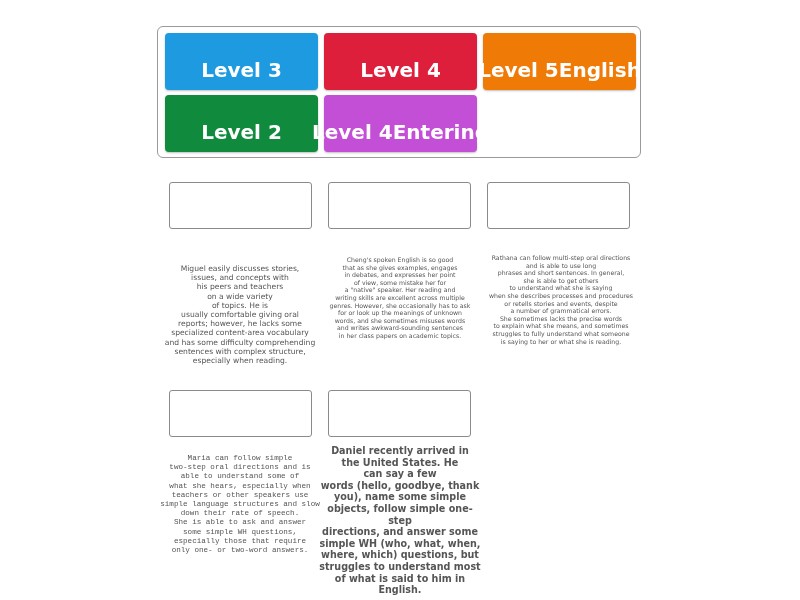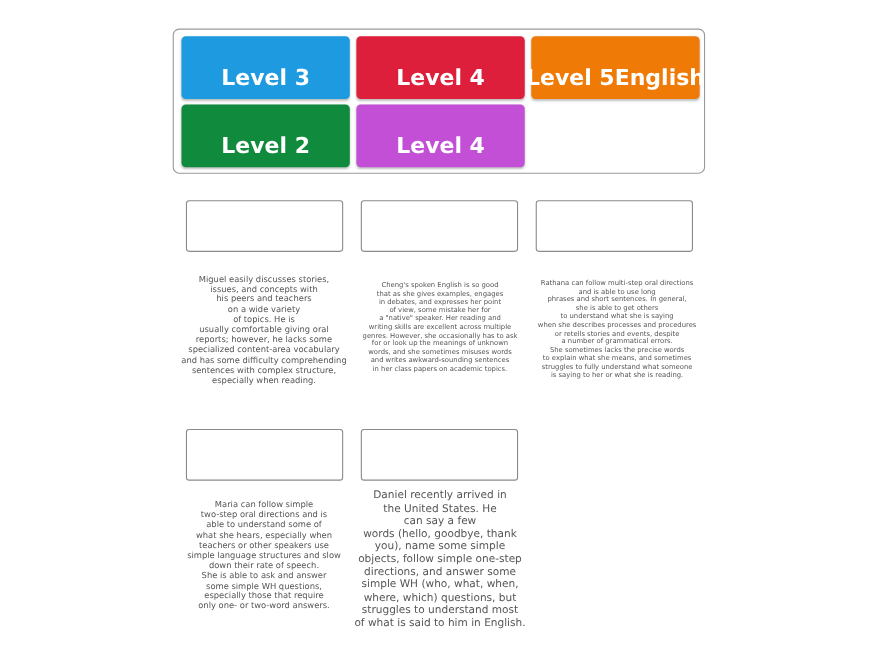--- a/index.html
+++ b/index.html
@@ -47,21 +47,21 @@
       background: #fff;
     }
     .desc {
       position: absolute;
       text-align: center;
       color: #555555;
       white-space: pre-line;
     }
     .desc.small { font-size: 6.2px; line-height: 7.6px; }
     .desc.medium { font-size: 7.6px; line-height: 9.2px; }
-    .desc.large { font-size: 9.6px; line-height: 11.6px; }
+    .desc.large { font-size: 9.6px; line-height: 11.6px; font-weight: bold; }
   </style>
 </head>
 <body>
 
 <div class="tile-tray"></div>
 
 <div class="tile" style="left: 165px; top: 33px; background: rgb(30, 154, 224);">
   <span>Level 3</span>
 </div>
 <div class="tile" style="left: 324px; top: 33px; background: rgb(221, 31, 59); text-align: right;">
@@ -69,29 +69,30 @@
 </div>
 <div class="tile" style="left: 483px; top: 33px; background: rgb(240, 122, 6);">
   <span>Level 5</span>
   <span>English</span>
 </div>
 <div class="tile" style="left: 165px; top: 95px; background: rgb(16, 138, 60);">
   <span>Level 2</span>
 </div>
 <div class="tile" style="left: 324px; top: 95px; background: rgb(194, 79, 214);">
   <span>Level 4</span>
+  <span>Entering</span>
 </div>
 
 <div class="drop-box" style="left:169px; top:182px;"></div>
 <div class="drop-box" style="left:328px; top:182px;"></div>
 <div class="drop-box" style="left:487px; top:182px;"></div>
 <div class="drop-box" style="left:169px; top:390px;"></div>
 <div class="drop-box" style="left:328px; top:390px;"></div>
 
-<div class="desc medium" style="left:160px; top:249px; width:160px;">Miguel easily discusses stories,
+<div class="desc medium" style="left:160px; top:264px; width:160px;">Miguel easily discusses stories,
 issues, and concepts with
 his peers and teachers
 on a wide variety
 of topics. He is
 usually comfortable giving oral
 reports; however, he lacks some
 specialized content-area vocabulary
 and has some difficulty comprehending
 sentences with complex structure,
 especially when reading.</div>
@@ -111,21 +112,21 @@
 phrases and short sentences. In general,
 she is able to get others
 to understand what she is saying
 when she describes processes and procedures
 or retells stories and events, despite
 a number of grammatical errors.
 She sometimes lacks the precise words
 to explain what she means, and sometimes
 struggles to fully understand what someone
 is saying to her or what she is reading.</div>
-<div class="desc medium" style="left:160px; top:454px; width:160px;">Maria can follow simple
+<div class="desc medium" style="left:160px; top:454px; width:160px;font-family:Liberation Mono, monospace;">Maria can follow simple
 two-step oral directions and is
 able to understand some of
 what she hears, especially when
 teachers or other speakers use
 simple language structures and slow
 down their rate of speech.
 She is able to ask and answer
 some simple WH questions,
 especially those that require
 only one- or two-word answers.</div>

